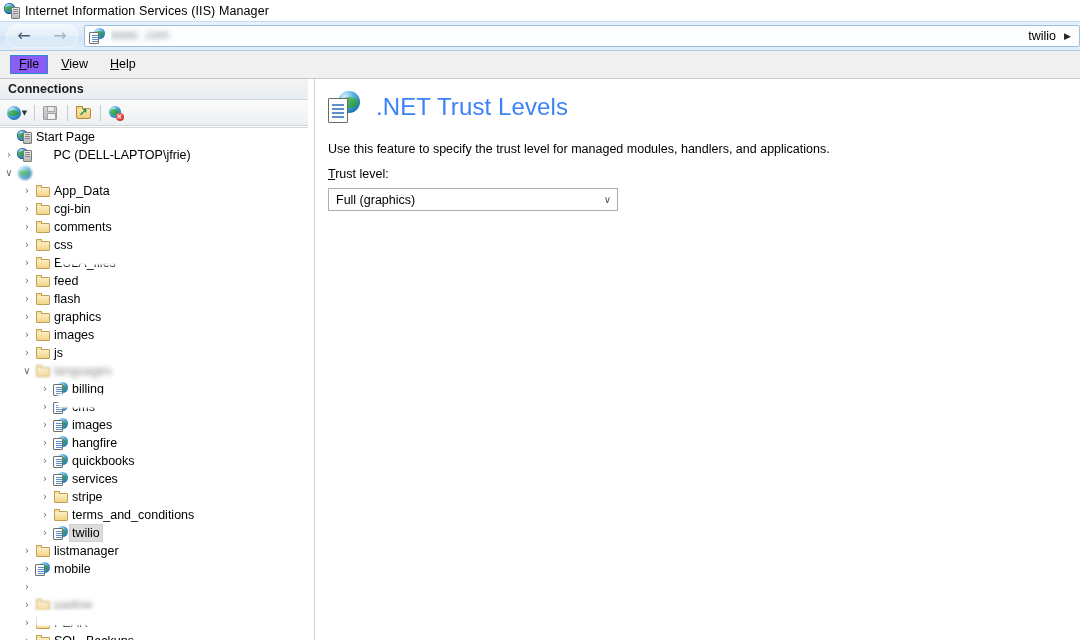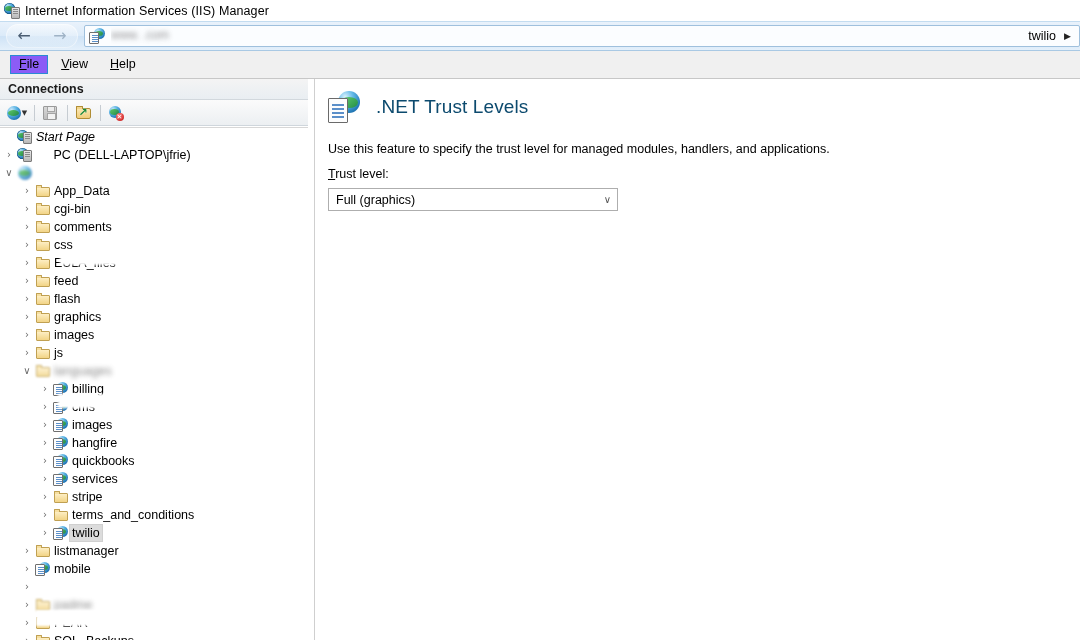--- a/index.html
+++ b/index.html
@@ -518,22 +518,22 @@
   }
   .ico-app-lg .globe:after {
     content: "";
     position: absolute;
     left: 2px; top: 6px;
     width: 18px; height: 11px;
     border-radius: 50%;
     background: linear-gradient(140deg, rgba(96,206,104,.95), rgba(36,142,62,.92));
   }
   .page-title {
-    font-size: 19px;
-    color: #0c4a6e;
+    font-size: 24px;
+    color: #3b82f6;
     letter-spacing: .1px;
   }
   .content-desc {
     margin: 19px 0 0 12px;
     font-size: 12.5px;
     color: #000;
   }
   .content-label {
     margin: 11px 0 0 12px;
     font-size: 12.5px;
@@ -627,21 +627,21 @@
       <div class="tb-sep"></div>
       <div class="tb-btn">
         <span class="ico-globex">
             <span class="g"></span>
             <span class="x">✕</span>
           </span>
       </div>
     </div>
 
     <div class="tree" id="tree">
-        <div class="trow" style="padding-left: 2px; font-style: italic;">
+        <div class="trow" style="padding-left: 2px;">
           <span class="exp"></span>
           <span class="ti">
             <span class="ico-server" style="width:15px;height:14px;display:inline-block;position:relative;">
               <span class="globe"></span>
               <span class="box"></span>
             </span>
           </span>
           <span class="tlabel">Start Page</span>
         </div>
         <div class="trow" style="padding-left: 2px;">

